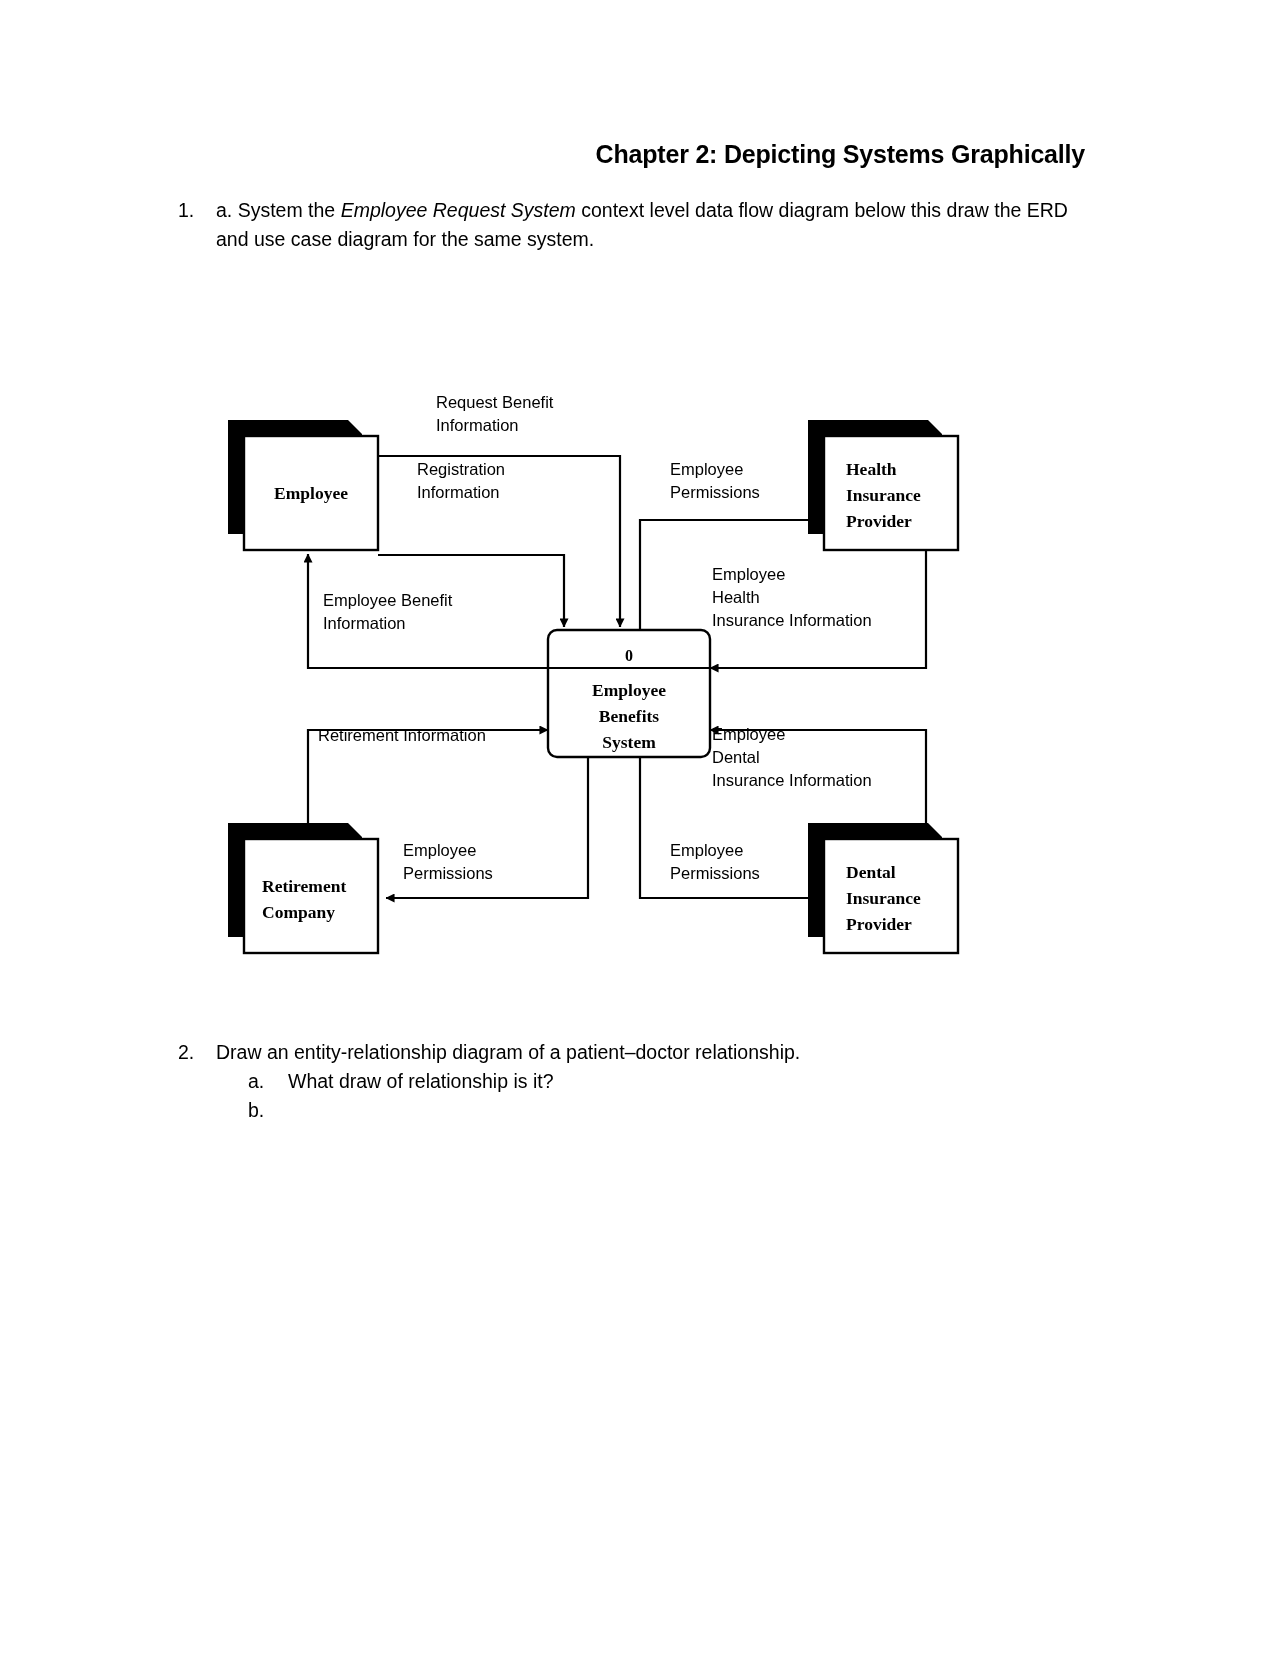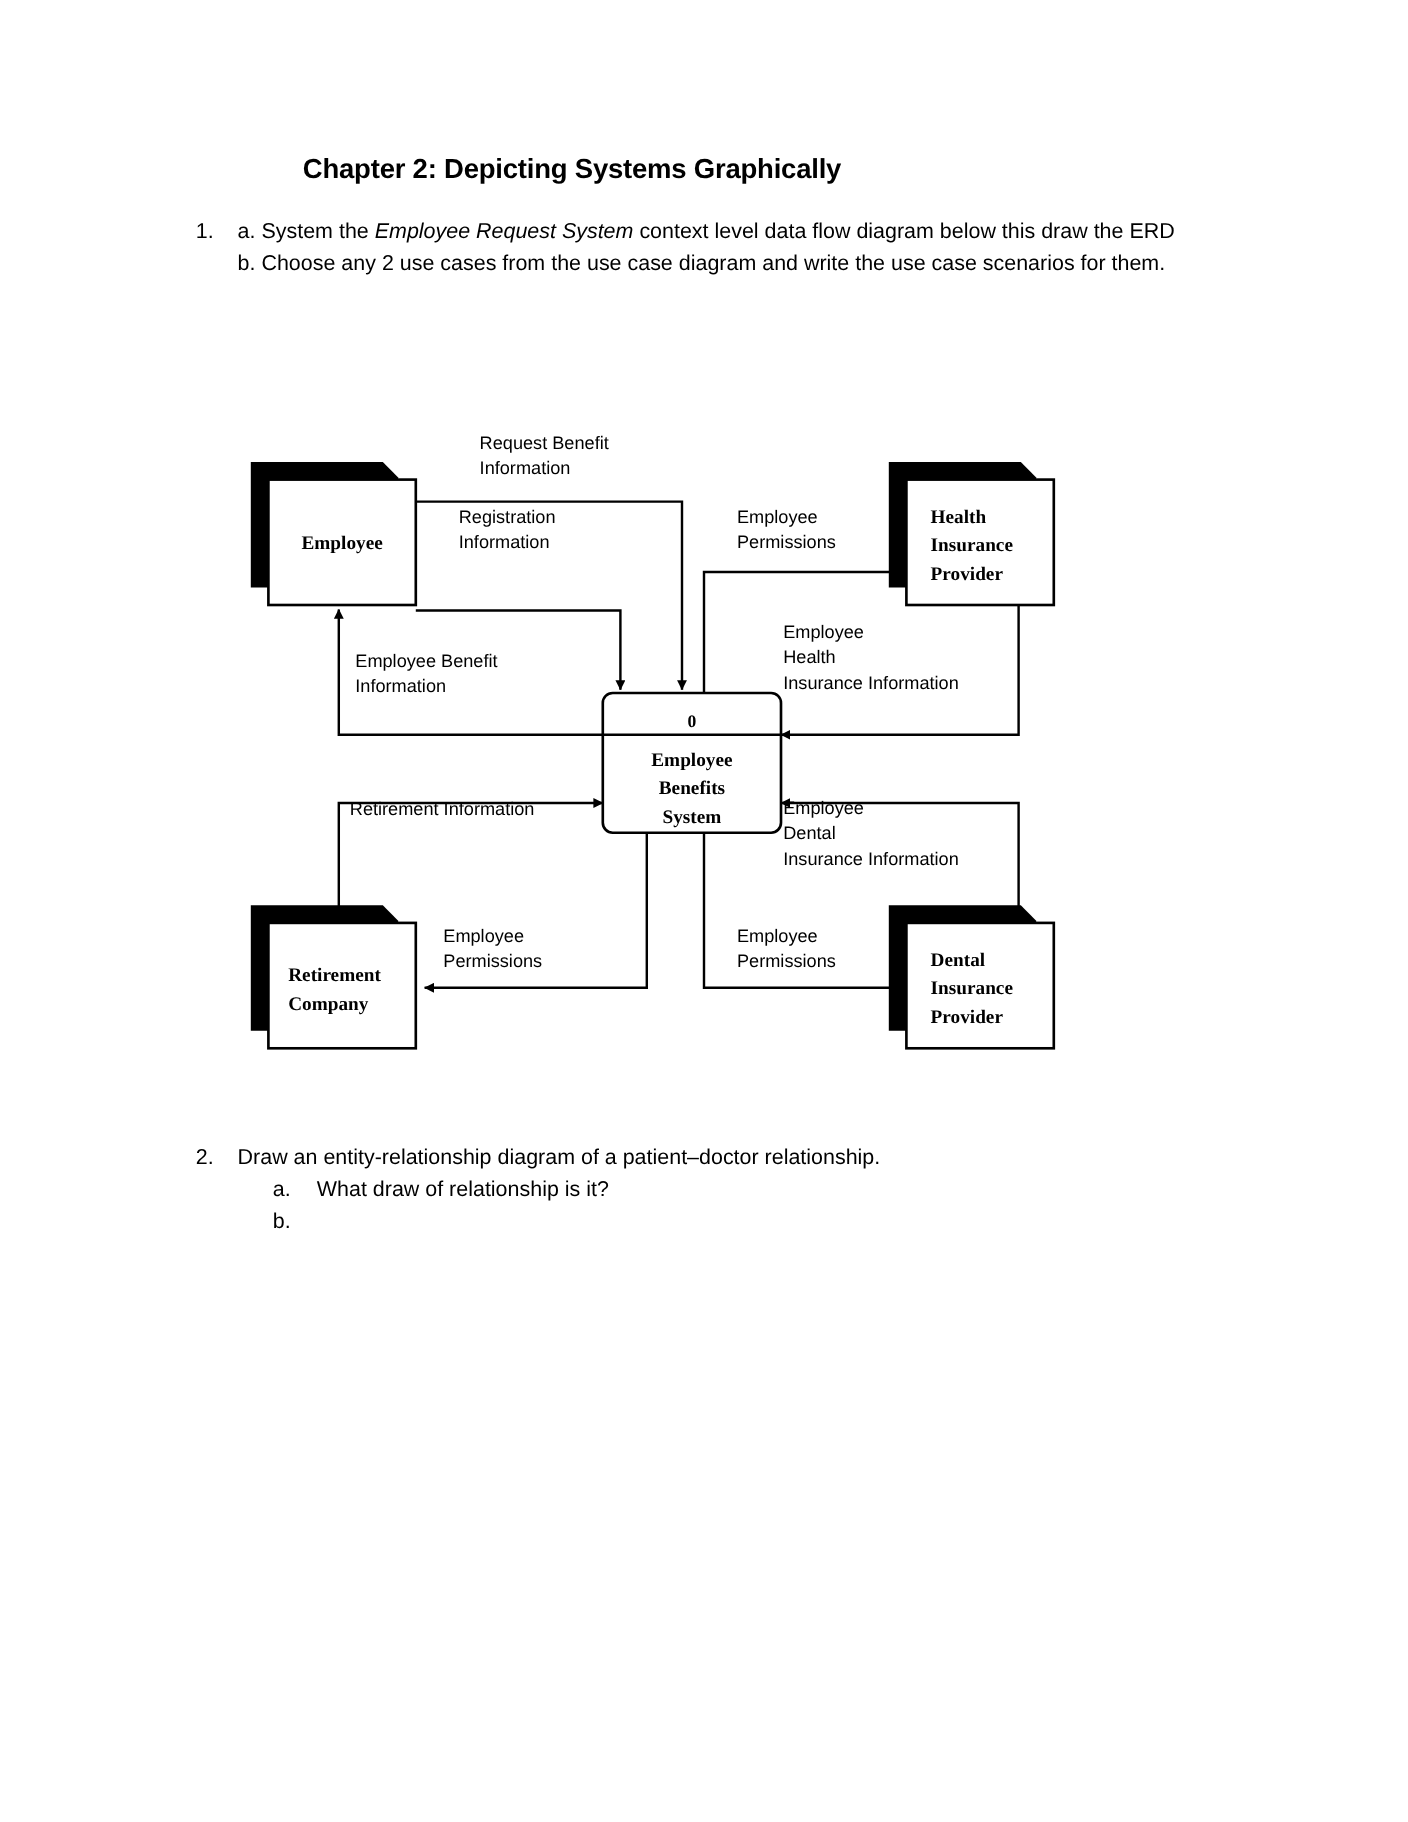--- a/index.html
+++ b/index.html
@@ -22,25 +22,26 @@
     inset: 0;
     background: #fff;
   }
 
   
   .doc-title {
     position: absolute;
     left: 0;
     top: 140px;
     width: 1040px;
-    text-align: center;
+    text-align: right;
     font-size: 25px;
     font-weight: bold;
     letter-spacing: -0.2px;
     font-family: "Liberation Sans", sans-serif;
+    padding-left: 45px;
   }
 
   
   .q-block {
     position: absolute;
     font-size: 19.5px;
     line-height: 29px;
     font-family: "Liberation Sans", sans-serif;
   }
   .q1 { left: 178px; top: 196px; width: 930px; }
@@ -107,21 +108,21 @@
 
 <div class="page">
 
   <div class="doc-title">Chapter 2: Depicting Systems Graphically</div>
 
   <div class="q-block q1">
     <div class="q-row">
       <div class="q-marker">1.</div>
       <div class="q-body">
         <span class="line"><span>a. System the </span><span class="it">Employee Request System</span><span> context level data flow diagram below this draw the ERD</span></span>
-        <span class="line">b. Choose any 2 use cases from the use case diagram and write the use case scenarios for them.</span>
+        <span class="line">and use case diagram for the same system.</span>
       </div>
     </div>
   </div>
 
   <div id="dfd-canvas">
     <svg width="820" height="620" viewBox="0 0 820 620" xmlns="http://www.w3.org/2000/svg">
       <defs>
         <marker id="ah" viewBox="0 0 10 10" refX="9.5" refY="5" markerWidth="9" markerHeight="9" orient="auto-start-reverse" markerUnits="userSpaceOnUse">
           <path d="M 0 0 L 10 5 L 0 10 z" fill="#000"></path>
         </marker>

